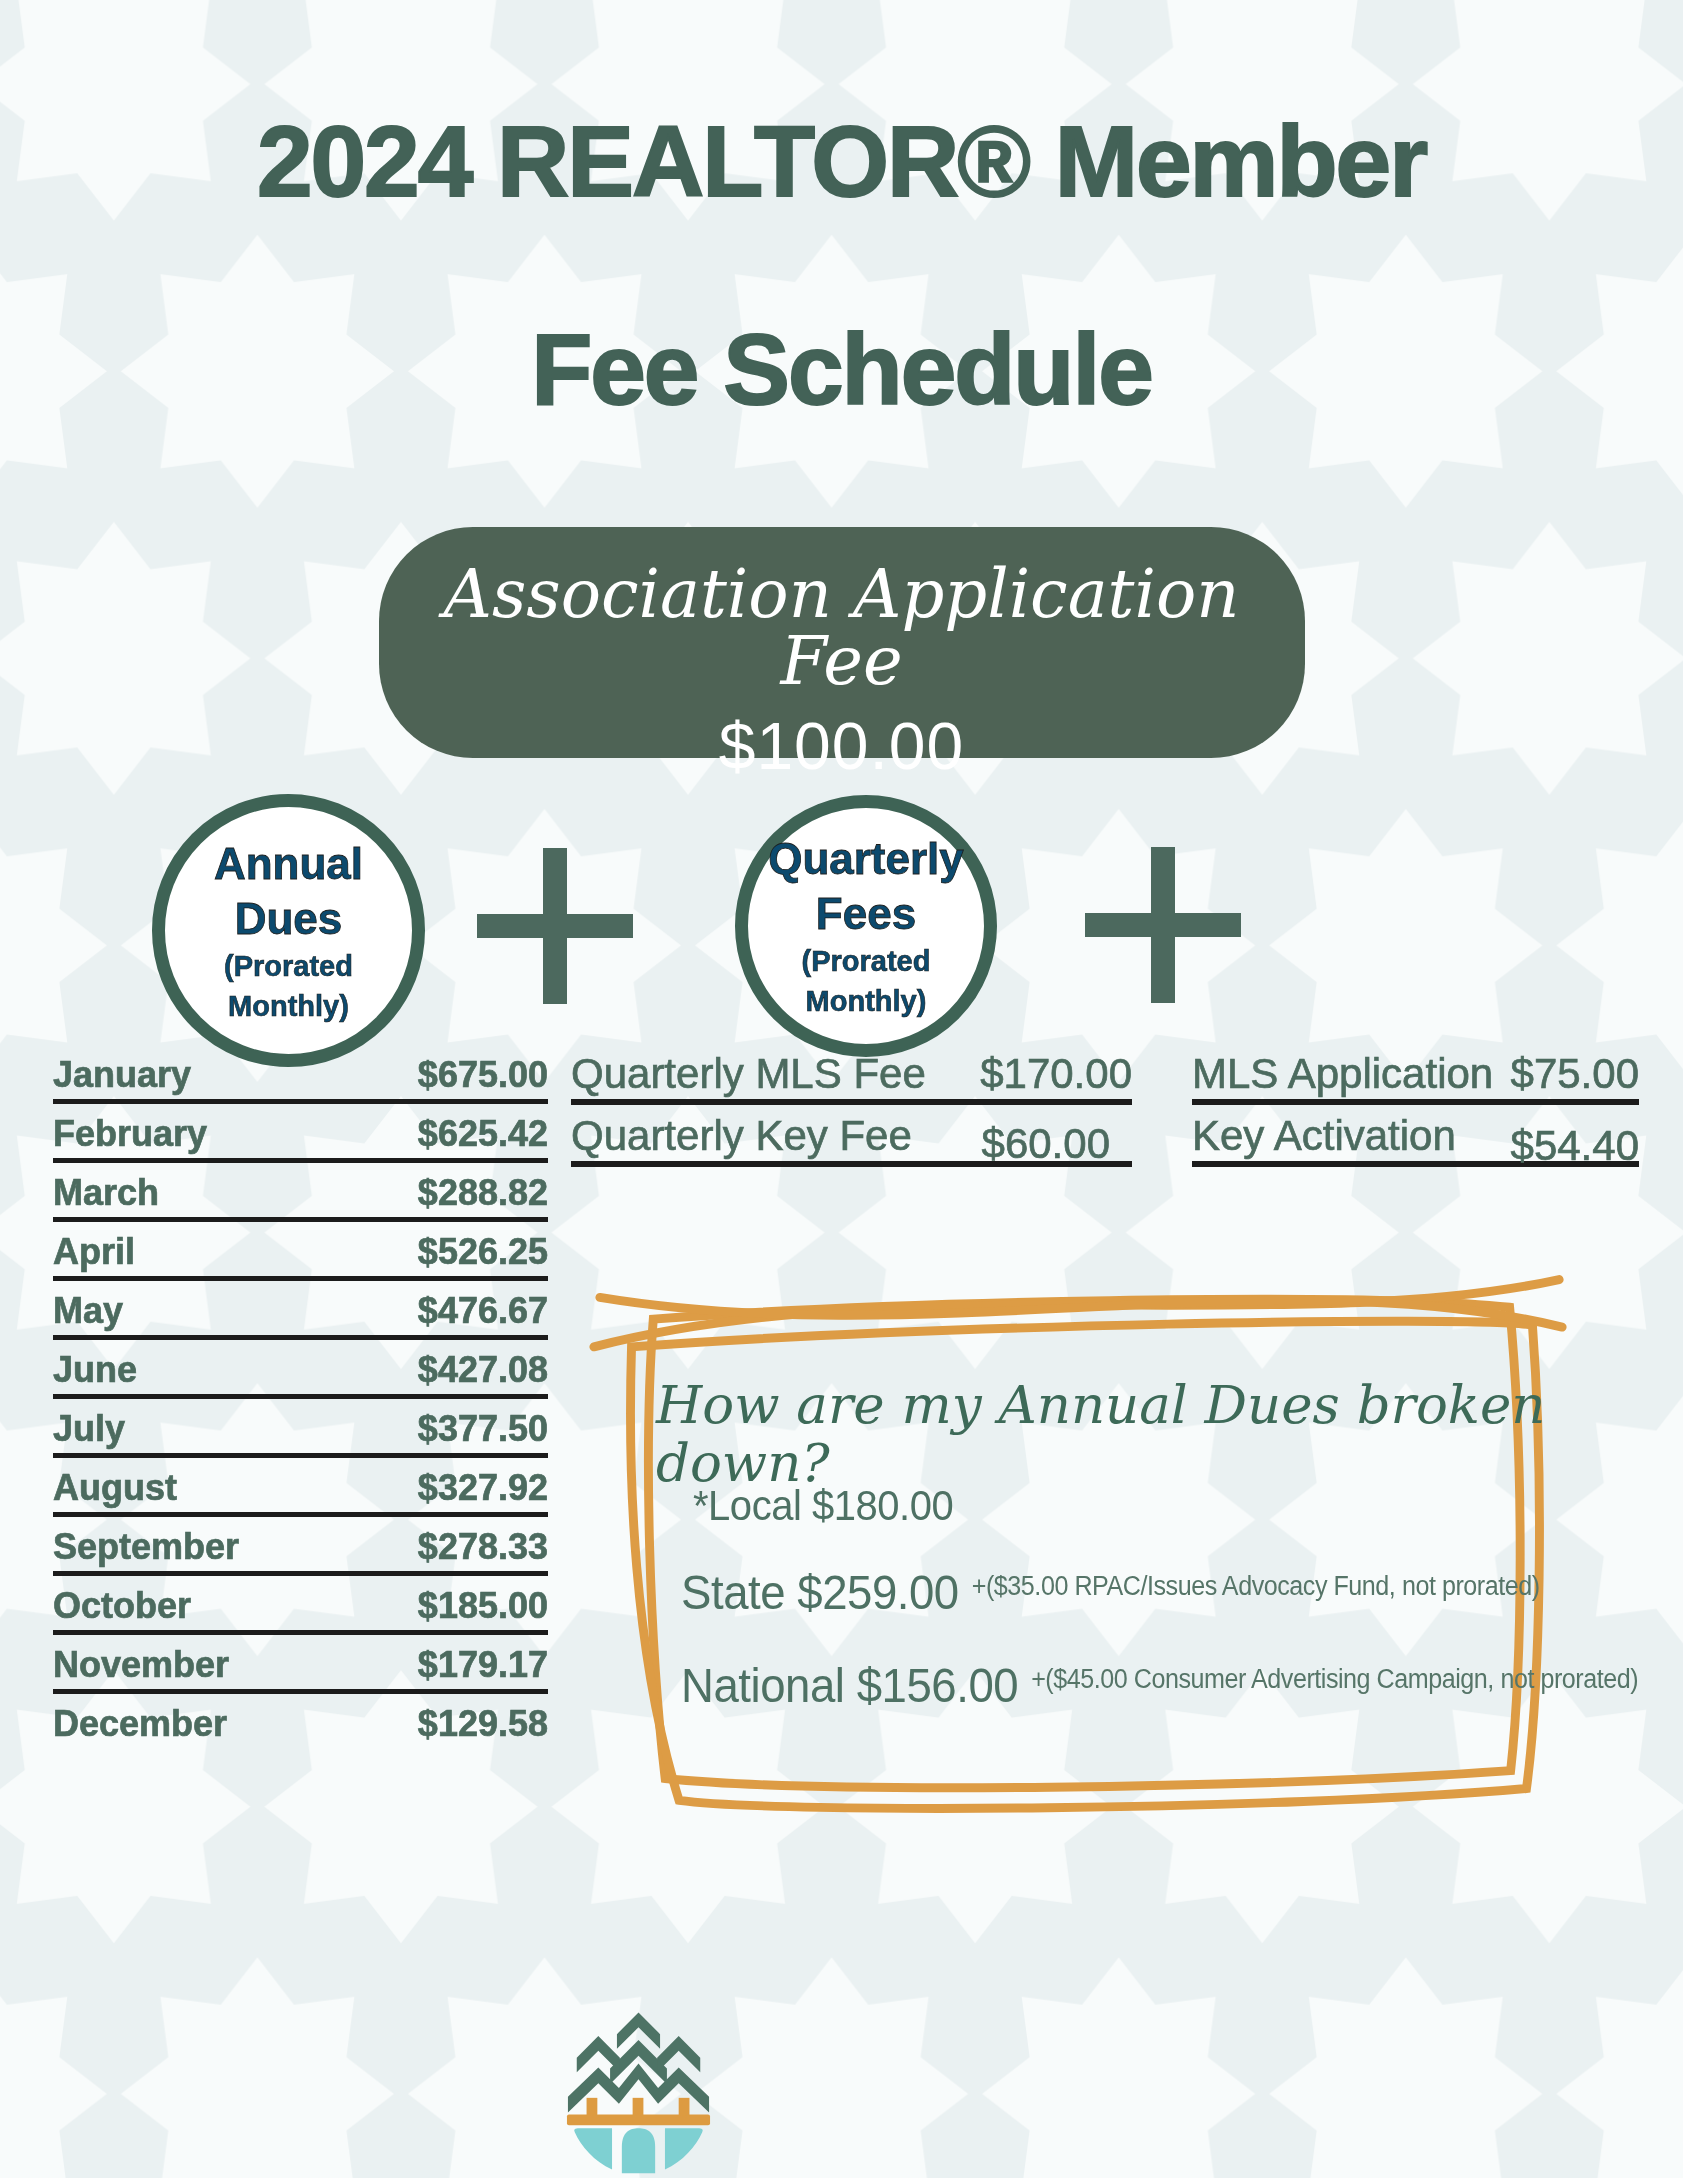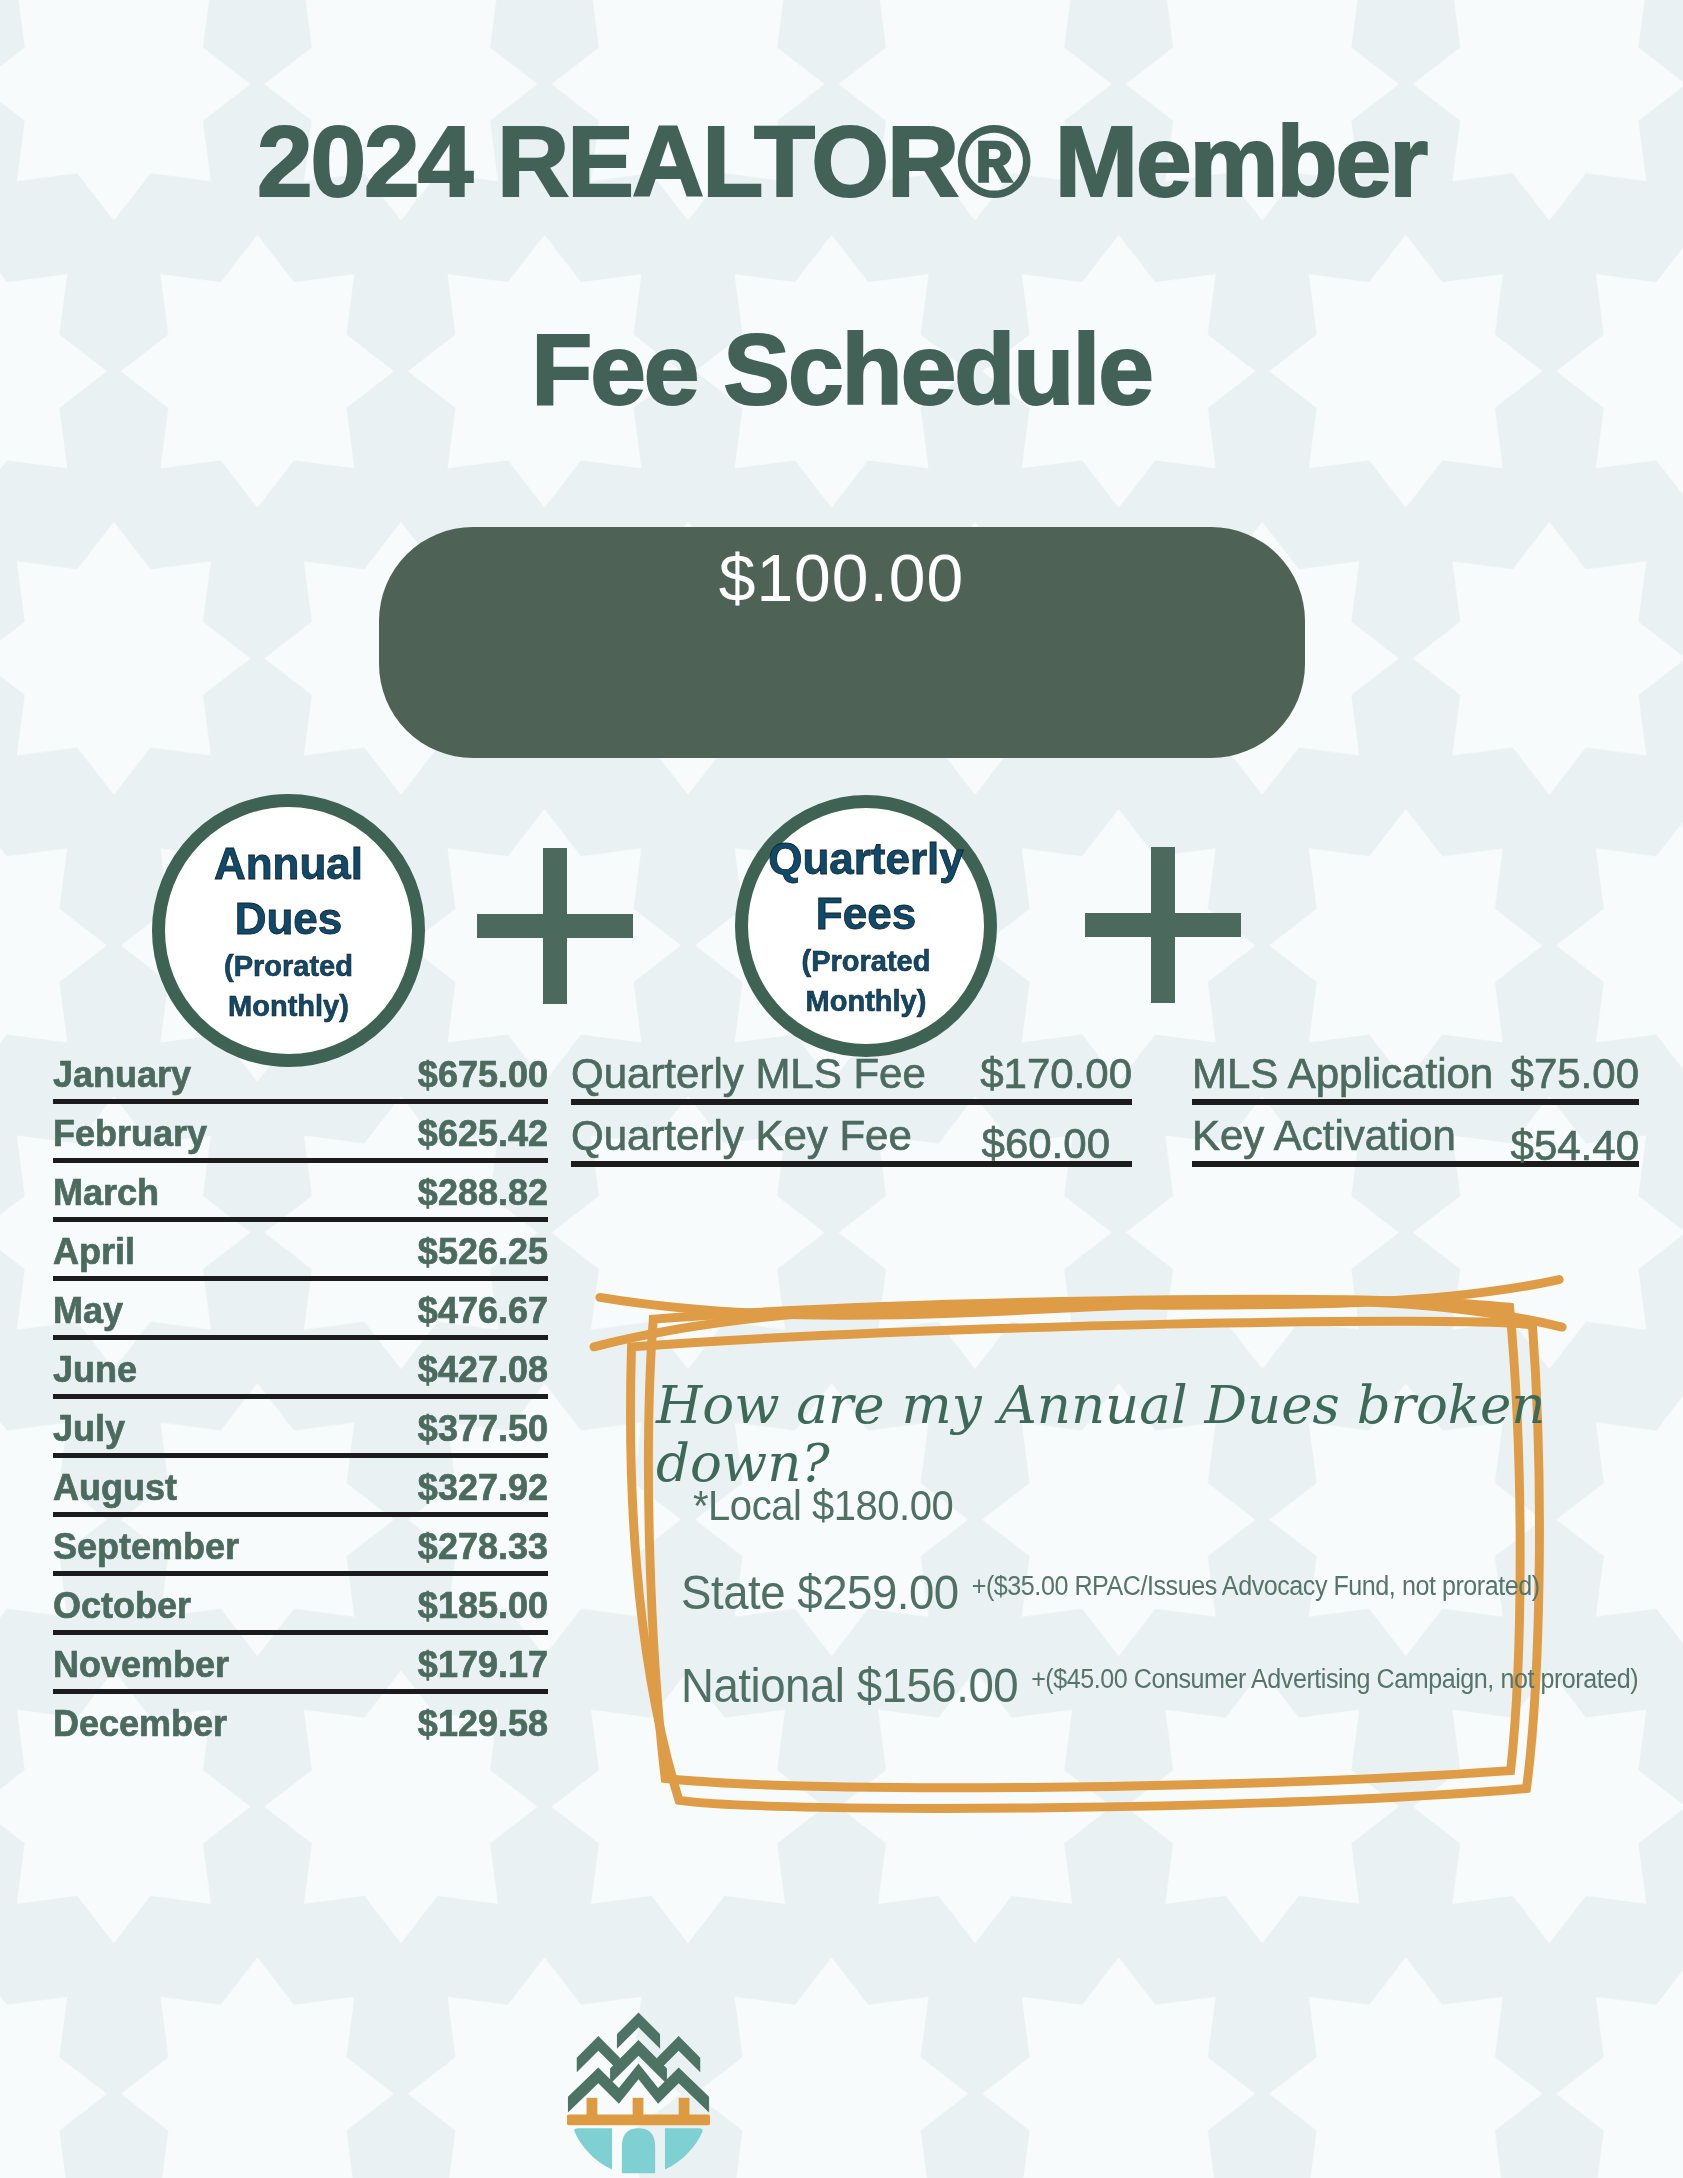--- a/index.html
+++ b/index.html
@@ -92,20 +92,21 @@
         </g>
       </pattern>
     </defs>
     <rect width="1700" height="2200" fill="url(#stars)"></rect>
   </svg>
 
   <div class="title l1">2024 REALTOR® Member</div>
   <div class="title l2">Fee Schedule</div>
 
   <div class="pill">
+    <div class="pill-label">Association Application Fee</div>
     <div class="pill-amount">$100.00</div>
   </div>
 
   <div class="circle c1">
     <div class="big">Annual</div>
     <div class="big">Dues</div>
     <div class="small">(Prorated</div>
     <div class="small">Monthly)</div>
   </div>
 

